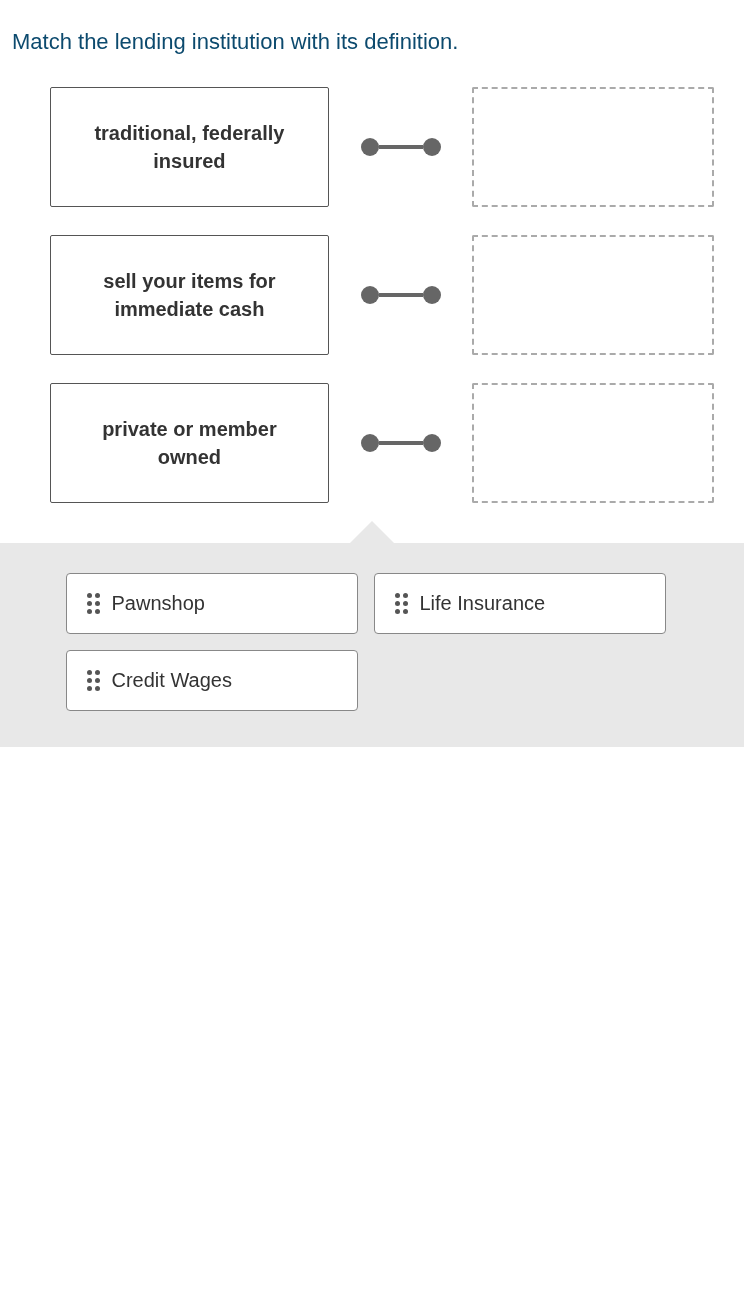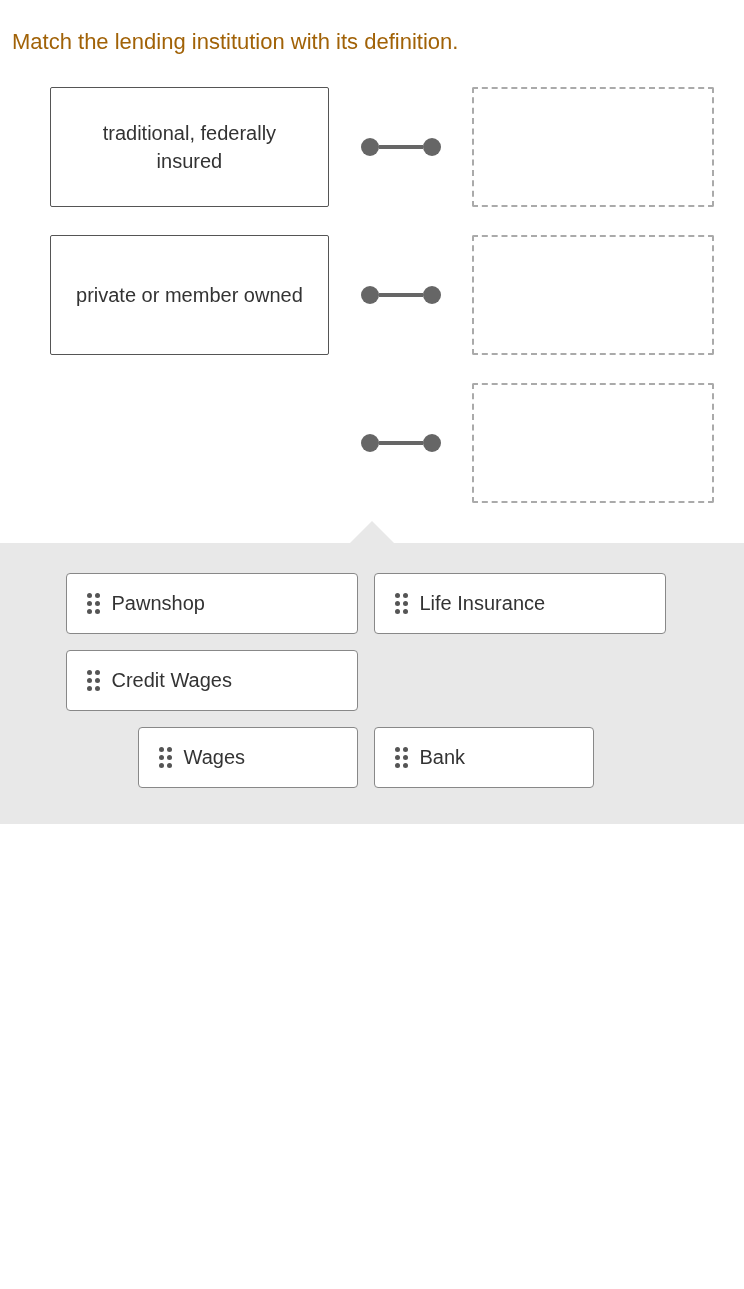--- a/index.html
+++ b/index.html
@@ -14,30 +14,31 @@
       background: #ffffff;
       font-family: -apple-system, BlinkMacSystemFont, 'Segoe UI', sans-serif;
       font-size: 18px;
       color: #333;
     }
 
     .page-title {
       padding: 28px 24px 20px 12px;
       font-size: 22px;
       font-weight: 400;
-      color: #a16207;
+      color: #0c4a6e;
       line-height: 1.3;
     }
 
     .matching-area {
       display: flex;
       flex-direction: row;
       align-items: flex-start;
       padding: 10px 30px 0 50px;
       gap: 16px;
+      font-weight: bold;
     }
 
     .definitions-column {
       display: flex;
       flex-direction: column;
       gap: 28px;
       width: 300px;
     }
 
     .definition-box {
@@ -196,20 +197,23 @@
 
 <div class="page-title">Match the lending institution with its definition.</div>
 
 <div class="matching-area">
 
   <div class="definitions-column">
     <div class="definition-box">
       <span>traditional, federally insured</span>
     </div>
     <div class="definition-box">
+      <span>sell your items for immediate cash</span>
+    </div>
+    <div class="definition-box">
       <span>private or member owned</span>
     </div>
   </div>
 
   <div class="connector-column">
     <div class="connector-row">
       <div class="connector">
         <div class="dot"></div>
         <div class="connector-line"></div>
         <div class="dot"></div>
@@ -271,37 +275,13 @@
           <div class="drag-dot"></div>
         <div class="drag-dot"></div>
           <div class="drag-dot"></div>
         <div class="drag-dot"></div>
           <div class="drag-dot"></div>
       </div>
       <span class="answer-label">Credit Wages</span>
     </div>
   </div>
 
-  <div class="bottom-row">
-    <div class="bottom-chip">
-      <div class="drag-icon">
-        <div class="drag-dot"></div>
-          <div class="drag-dot"></div>
-        <div class="drag-dot"></div>
-          <div class="drag-dot"></div>
-        <div class="drag-dot"></div>
-          <div class="drag-dot"></div>
-      </div>
-      <span class="answer-label">Wages</span>
-    </div>
-    <div class="bottom-chip">
-      <div class="drag-icon">
-        <div class="drag-dot"></div>
-          <div class="drag-dot"></div>
-        <div class="drag-dot"></div>
-          <div class="drag-dot"></div>
-        <div class="drag-dot"></div>
-          <div class="drag-dot"></div>
-      </div>
-      <span class="answer-label">Bank</span>
-    </div>
-  </div>
 </div>
 
 </body></html>

